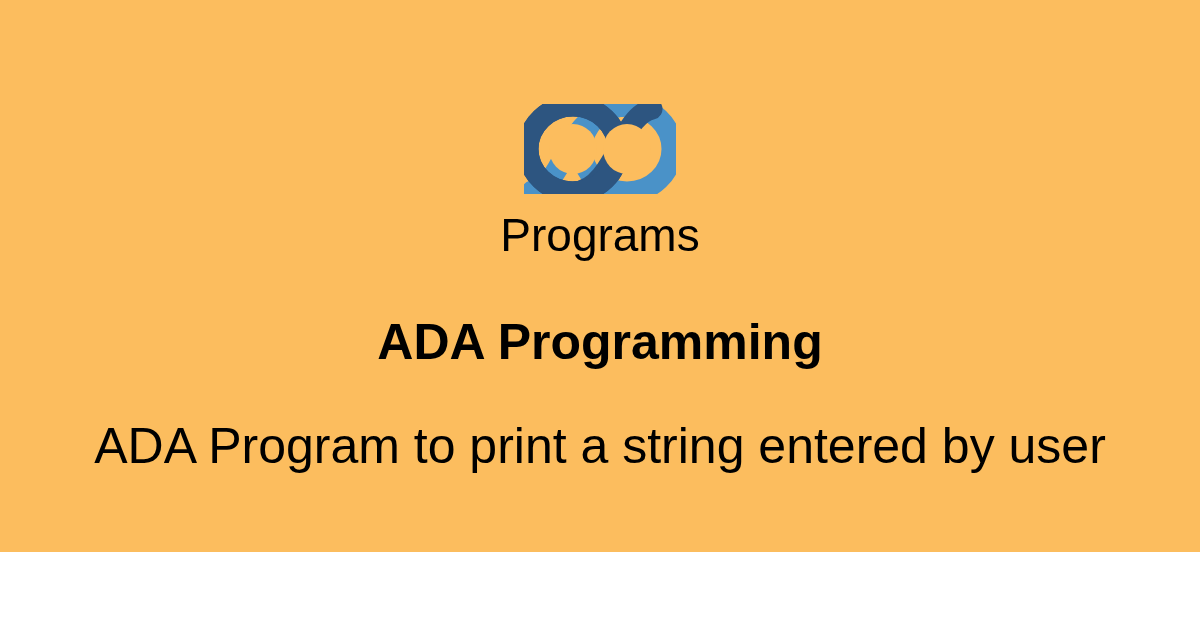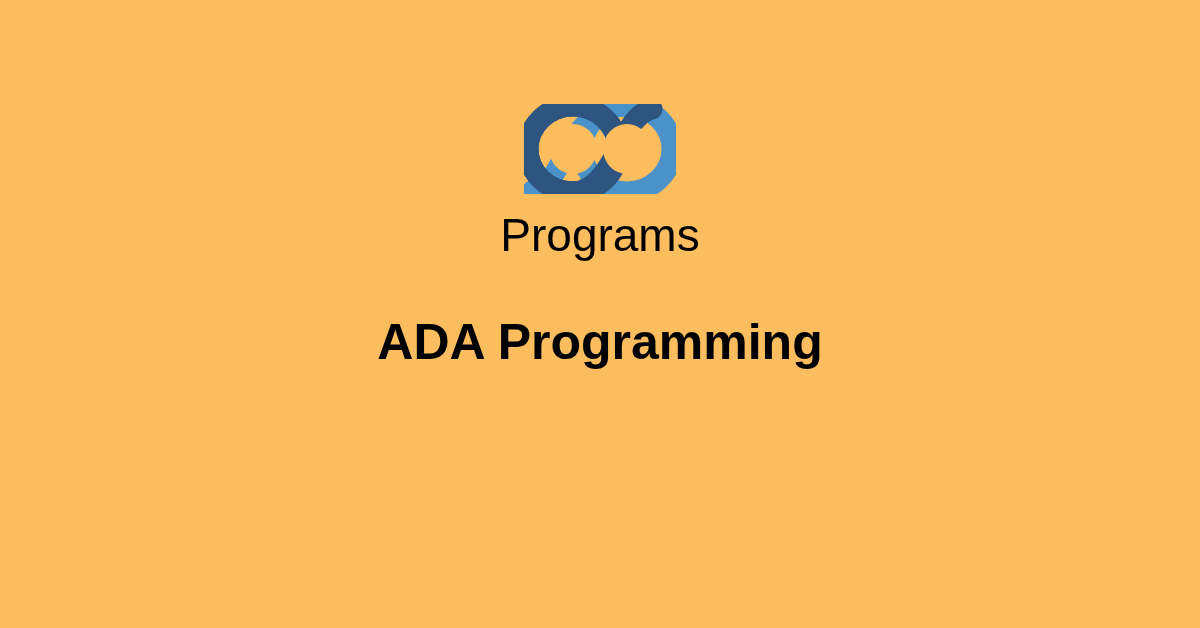--- a/index.html
+++ b/index.html
@@ -9,21 +9,21 @@
   }
   body {
     width: 1200px;
     height: 628px;
     overflow: hidden;
     font-family: "Liberation Sans", sans-serif;
   }
   #card {
     position: relative;
     width: 1200px;
-    height: 628px;
+    height: 552px;
     background: #FCBD5E;
     display: flex;
     flex-direction: column;
     align-items: center;
     box-sizing: border-box;
   }
   #logo-wrap {
     position: absolute;
     left: 50%;
     top: 104px;
@@ -84,14 +84,15 @@
       <ellipse cx="49" cy="45" rx="45" ry="43" fill="none" stroke="#2D5580" stroke-width="21"></ellipse>
       <ellipse cx="49" cy="45" rx="24" ry="25" fill="#FCBD5E"></ellipse>
       <ellipse cx="103" cy="45" rx="24" ry="25" fill="#FCBD5E"></ellipse>
     </svg>
   </div>
 
   <div class="line" id="line-brand">Programs</div>
 
   <div class="line" id="line-category">ADA Programming</div>
 
+  <div class="line" id="line-title">ADA Program to print a string entered by user</div>
 
 </div>
 
 </body></html>

